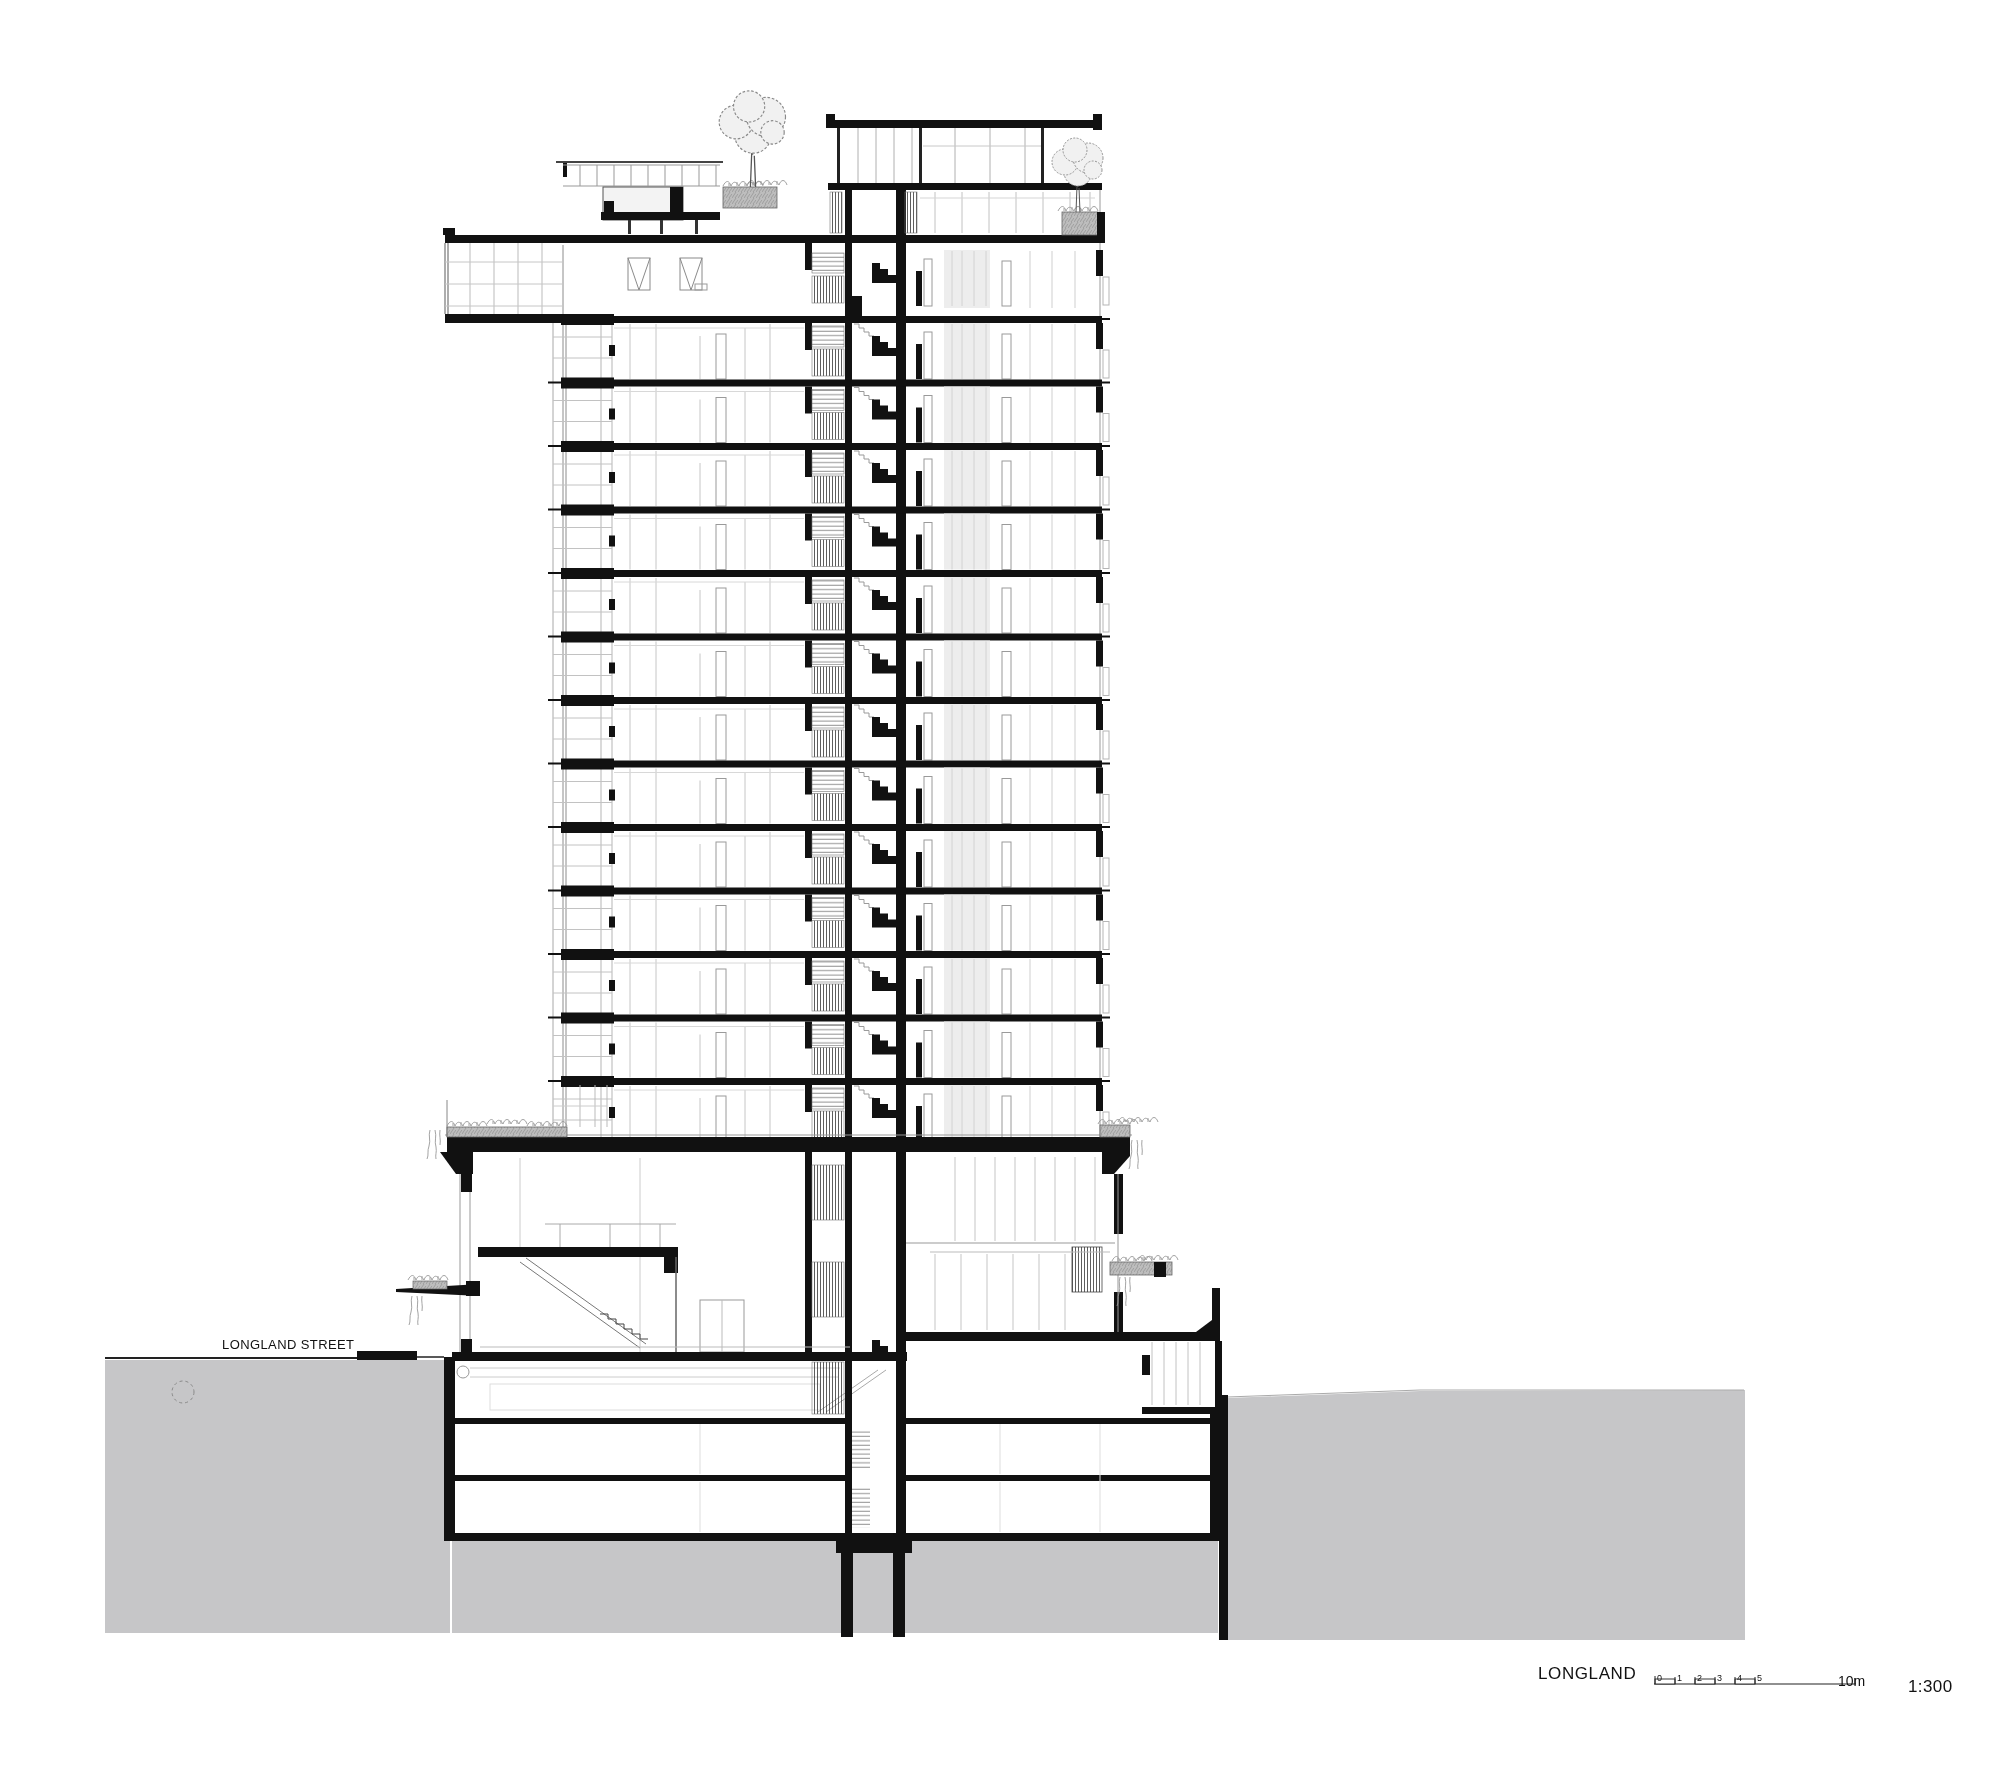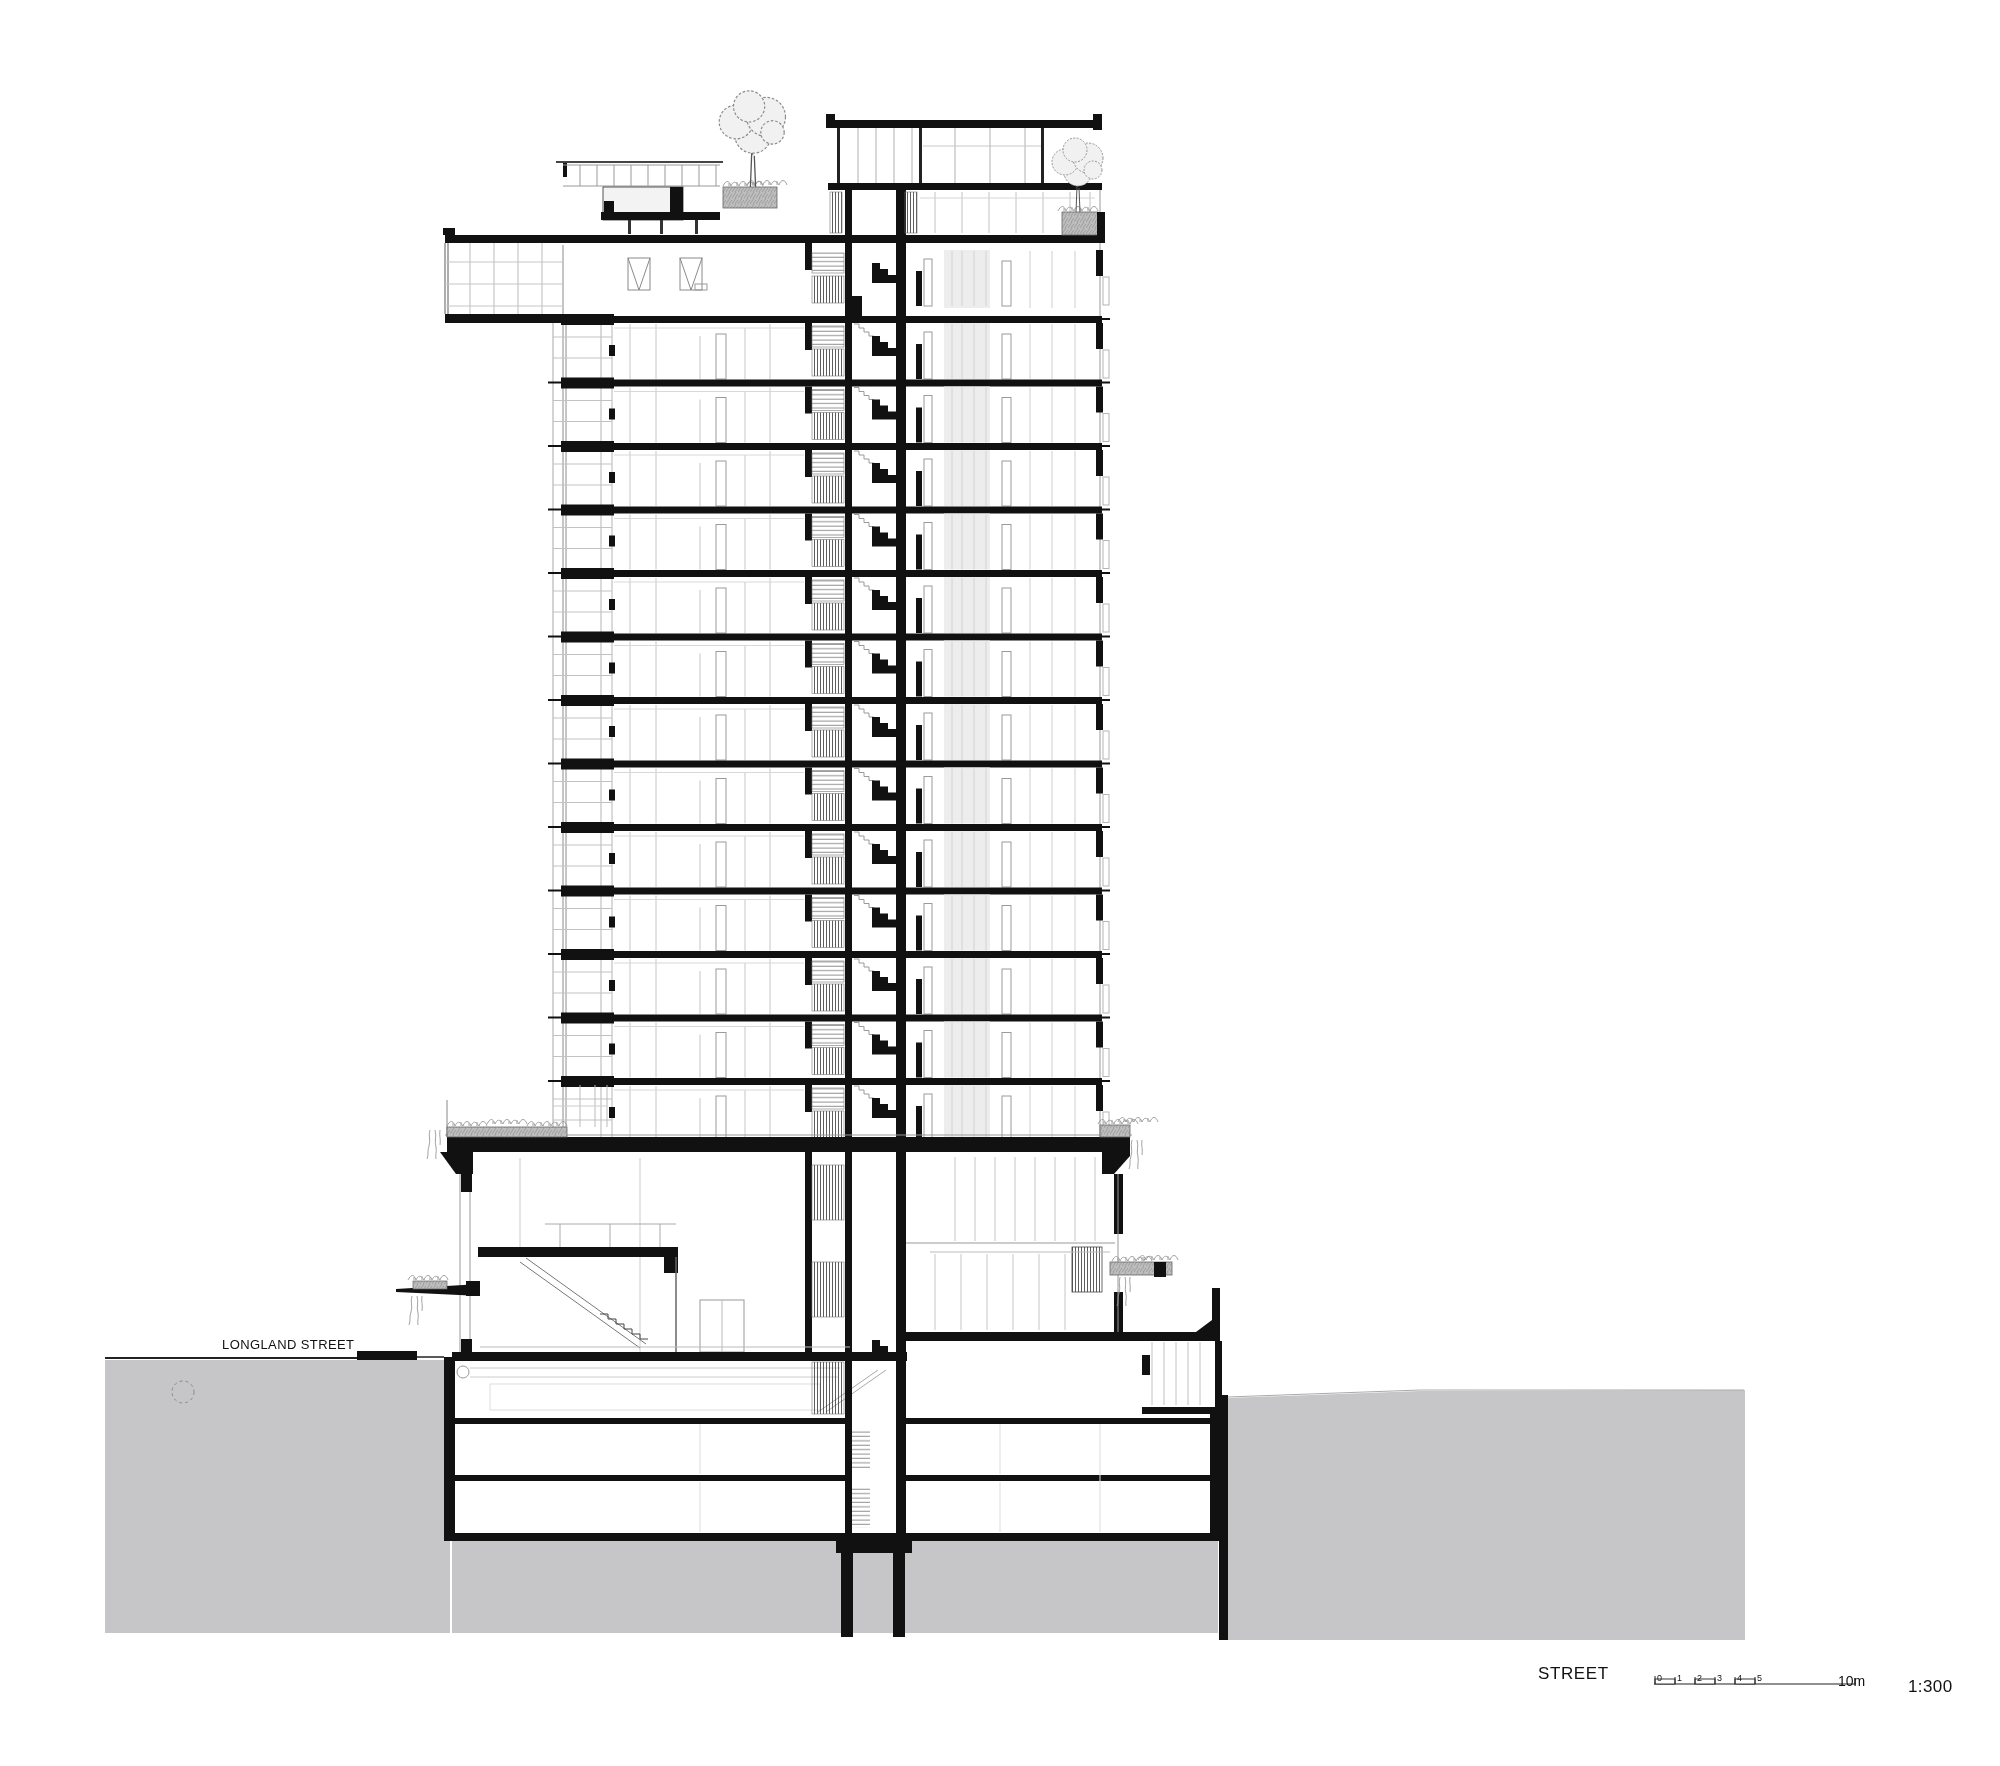--- a/index.html
+++ b/index.html
@@ -298,21 +298,21 @@
 <g>
   <path d="M1654 1684 H1856" stroke="#222" stroke-width="1.2"></path>
   <rect x="1655" y="1679" width="20" height="5" fill="#fff" stroke="#222" stroke-width="0.9"></rect>
   <rect x="1695" y="1679" width="20" height="5" fill="#fff" stroke="#222" stroke-width="0.9"></rect>
   <rect x="1735" y="1679" width="20" height="5" fill="#fff" stroke="#222" stroke-width="0.9"></rect>
   <path d="M1655 1676 V1684 M1675 1677 V1684 M1695 1677 V1684 M1715 1677 V1684 M1735 1677 V1684 M1755 1677 V1684 M1855 1678 V1684" stroke="#222" stroke-width="1"></path>
 </g>
 </svg>
 
 <span class="lbl street-lbl">LONGLAND STREET</span>
-<span class="lbl section-lbl">STREET</span>
+<span class="lbl section-lbl">LONGLAND</span>
 <span class="lbl ratio-lbl">1:300</span>
 <span class="tick t0">0</span>
 <span class="tick t1">1</span>
 <span class="tick t2">2</span>
 <span class="tick t3">3</span>
 <span class="tick t4">4</span>
 <span class="tick t5">5</span>
 <span class="tick tunit">10m</span>
 
 </div>

